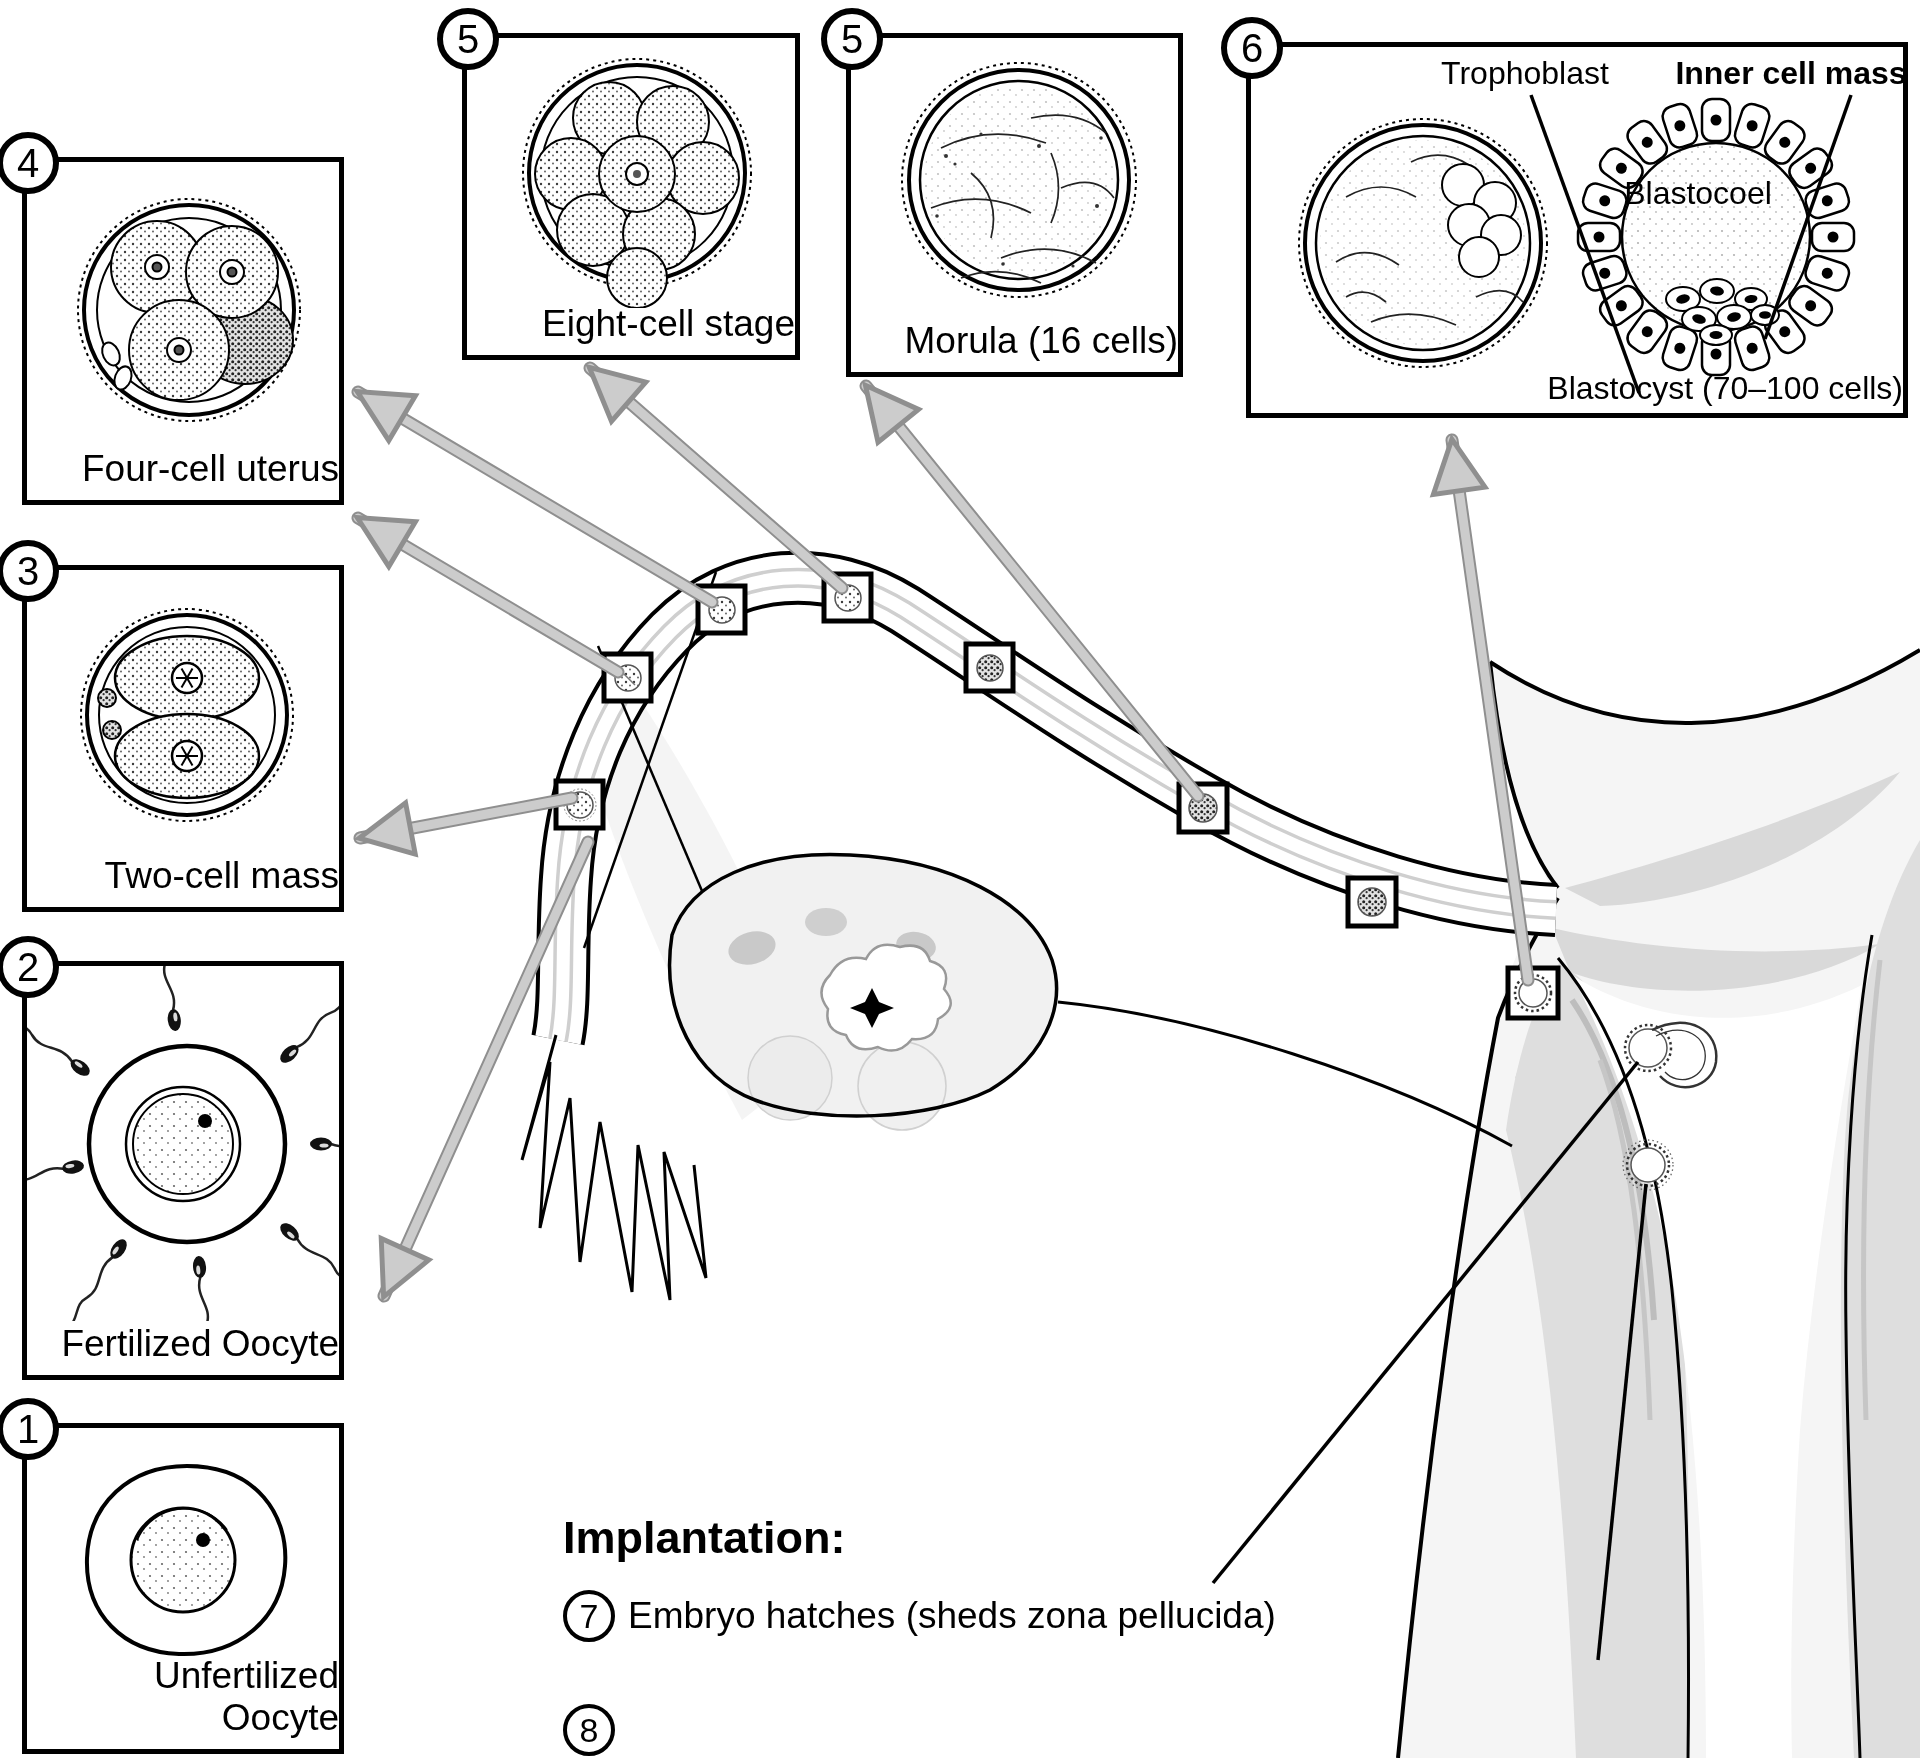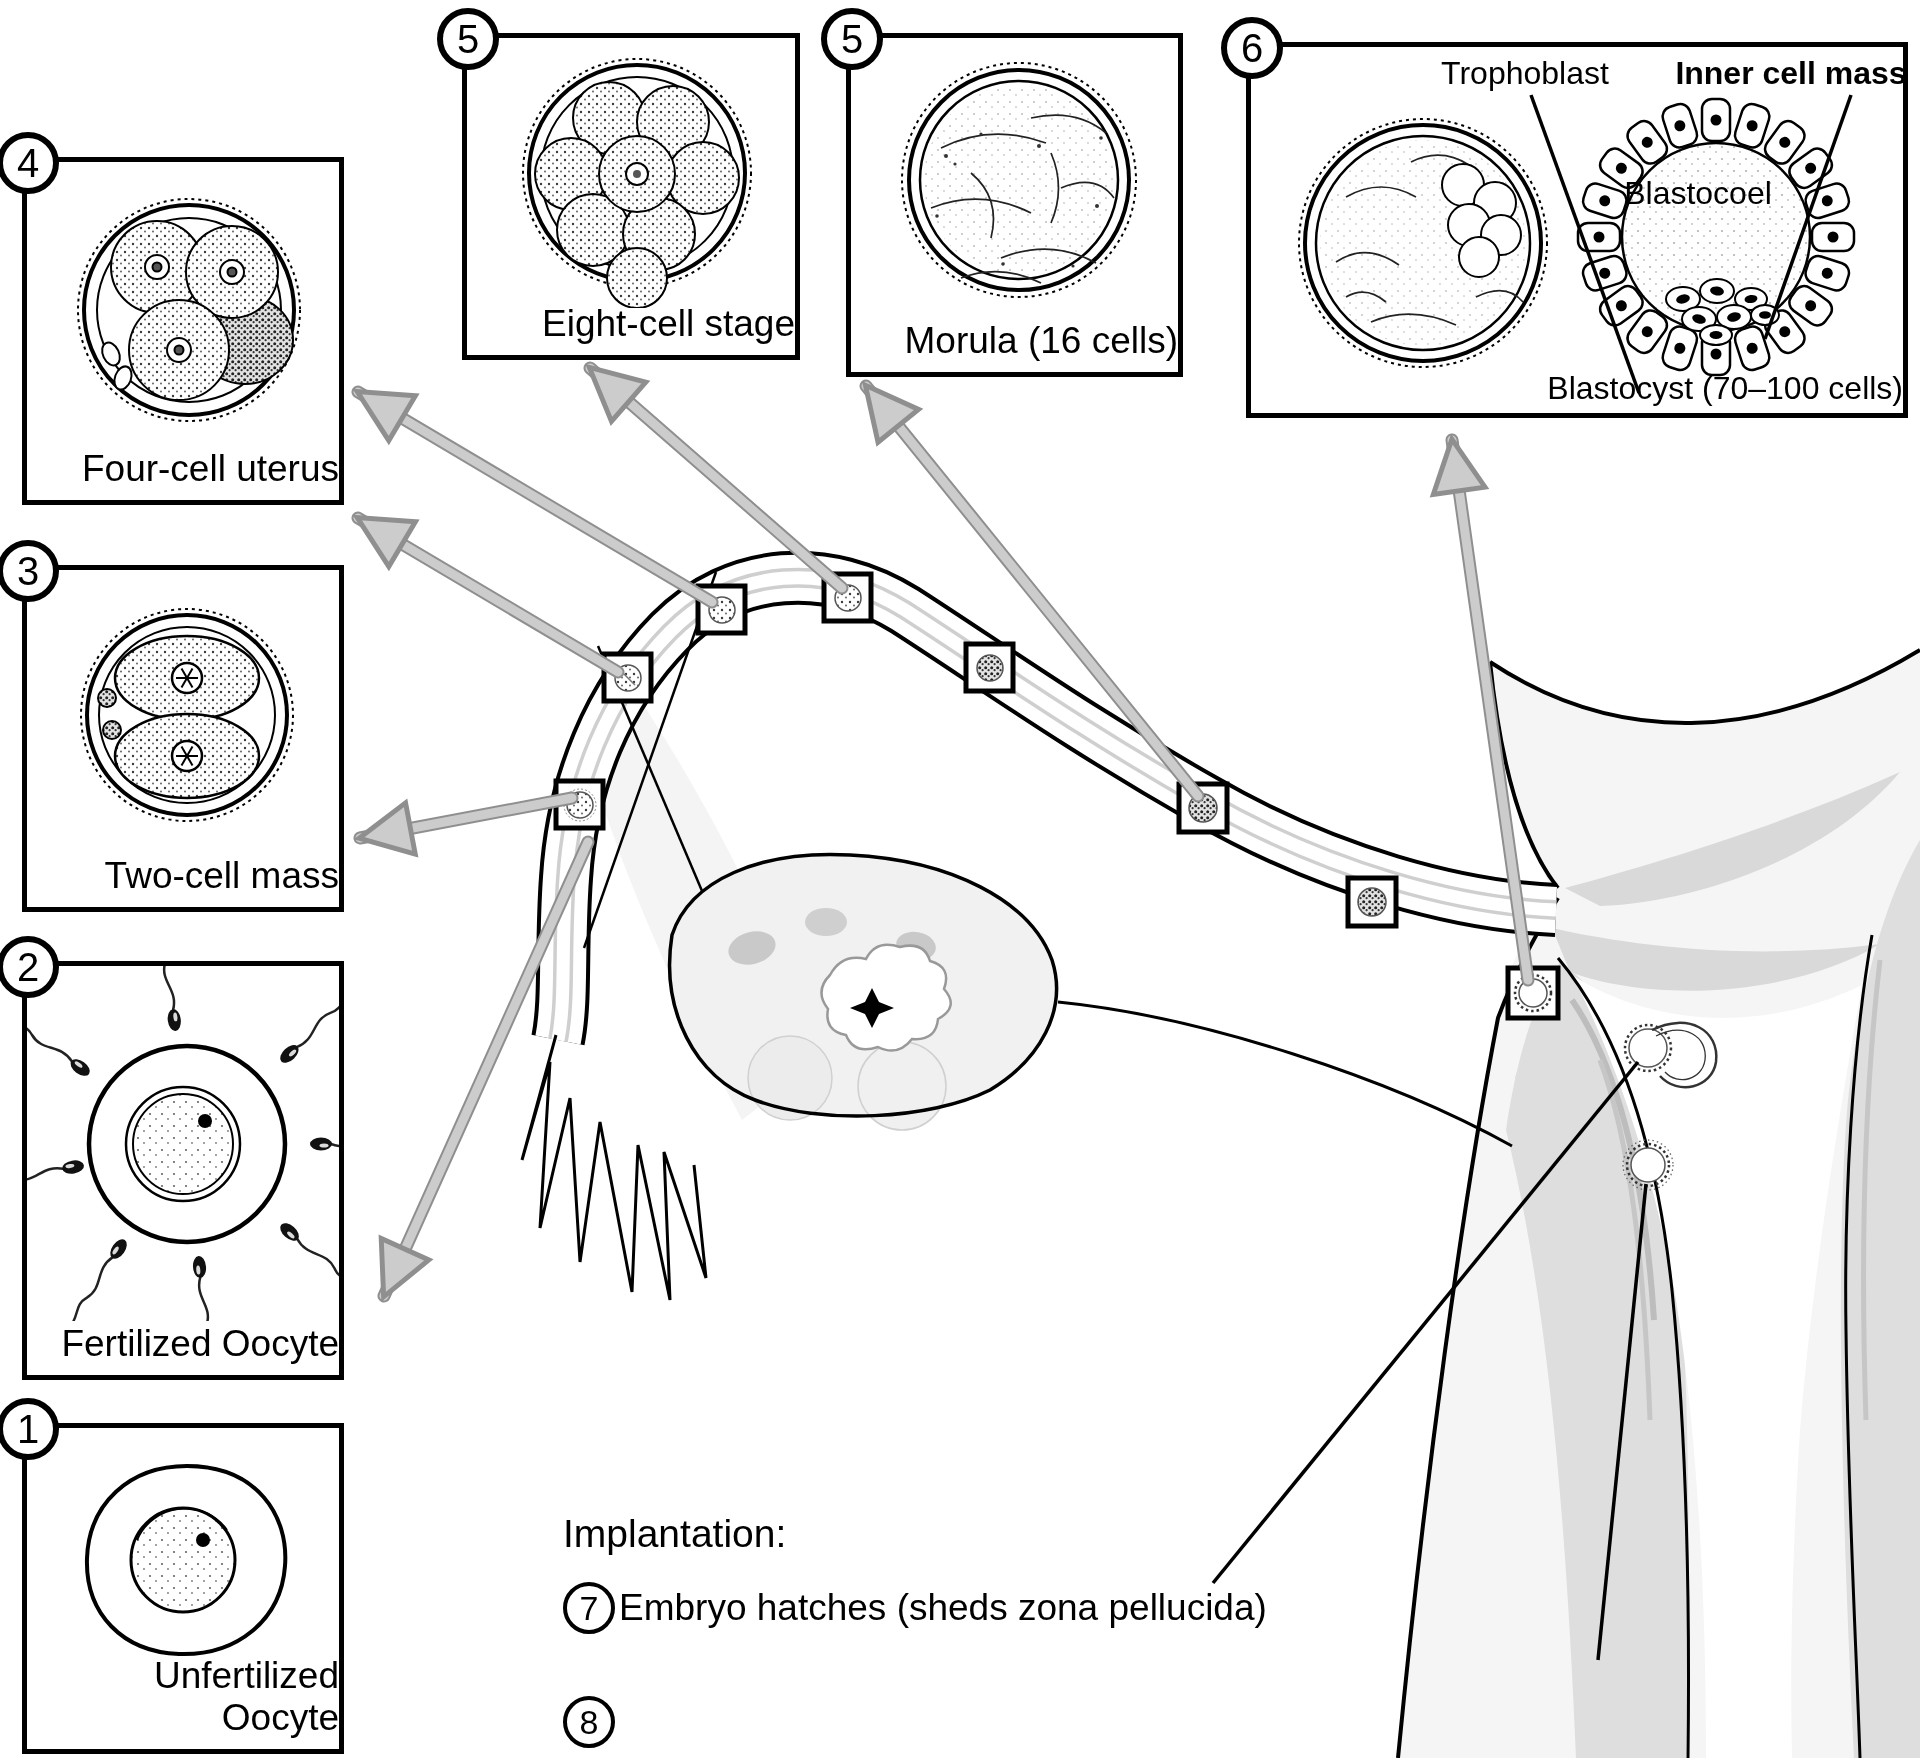--- a/index.html
+++ b/index.html
@@ -12,26 +12,26 @@
          border-radius:50%;background:#fff;display:flex;align-items:center;justify-content:center;
          font-size:40px;line-height:1;z-index:5;}
   .stage-label{position:absolute;left:0;bottom:10px;width:100%;text-align:right;font-size:37px;}
   .stage-art{position:absolute;left:0;top:0;}
   .b6-label{position:absolute;font-size:32px;white-space:nowrap;}
   .b6-trophoblast{left:274px;top:8px;transform:translateX(-50%);}
   .b6-icm{left:540px;top:8px;transform:translateX(-50%);font-weight:bold;}
   .b6-blastocoel{left:447px;top:128px;transform:translateX(-50%);text-align:center;}
   .b6-caption{left:0;bottom:6px;width:100%;text-align:right;}
   #implantation{position:absolute;left:563px;top:1512px;}
-  .imp-heading{font-size:39px;font-weight:normal;margin-bottom:6px;}
+  .imp-heading{font-size:45px;font-weight:bold;margin-bottom:6px;}
   .imp-row{display:flex;align-items:center;margin-top:26px;}
   .imp-row.second{margin-top:62px;}
   .num-circle{flex:0 0 auto;width:44px;height:44px;border:4px solid #000;border-radius:50%;
               display:flex;align-items:center;justify-content:center;font-size:34px;background:#fff;}
-  .imp-text{font-size:37px;margin-left:4px;white-space:nowrap;}
+  .imp-text{font-size:37px;margin-left:13px;white-space:nowrap;}
 </style>
 </head>
 <body>
 
 <div id="figure">
 
   <svg width="0" height="0" style="position:absolute">
     <defs>
       <pattern id="stip" width="8" height="8" patternUnits="userSpaceOnUse">
         <rect width="8" height="8" fill="#ffffff"></rect>

